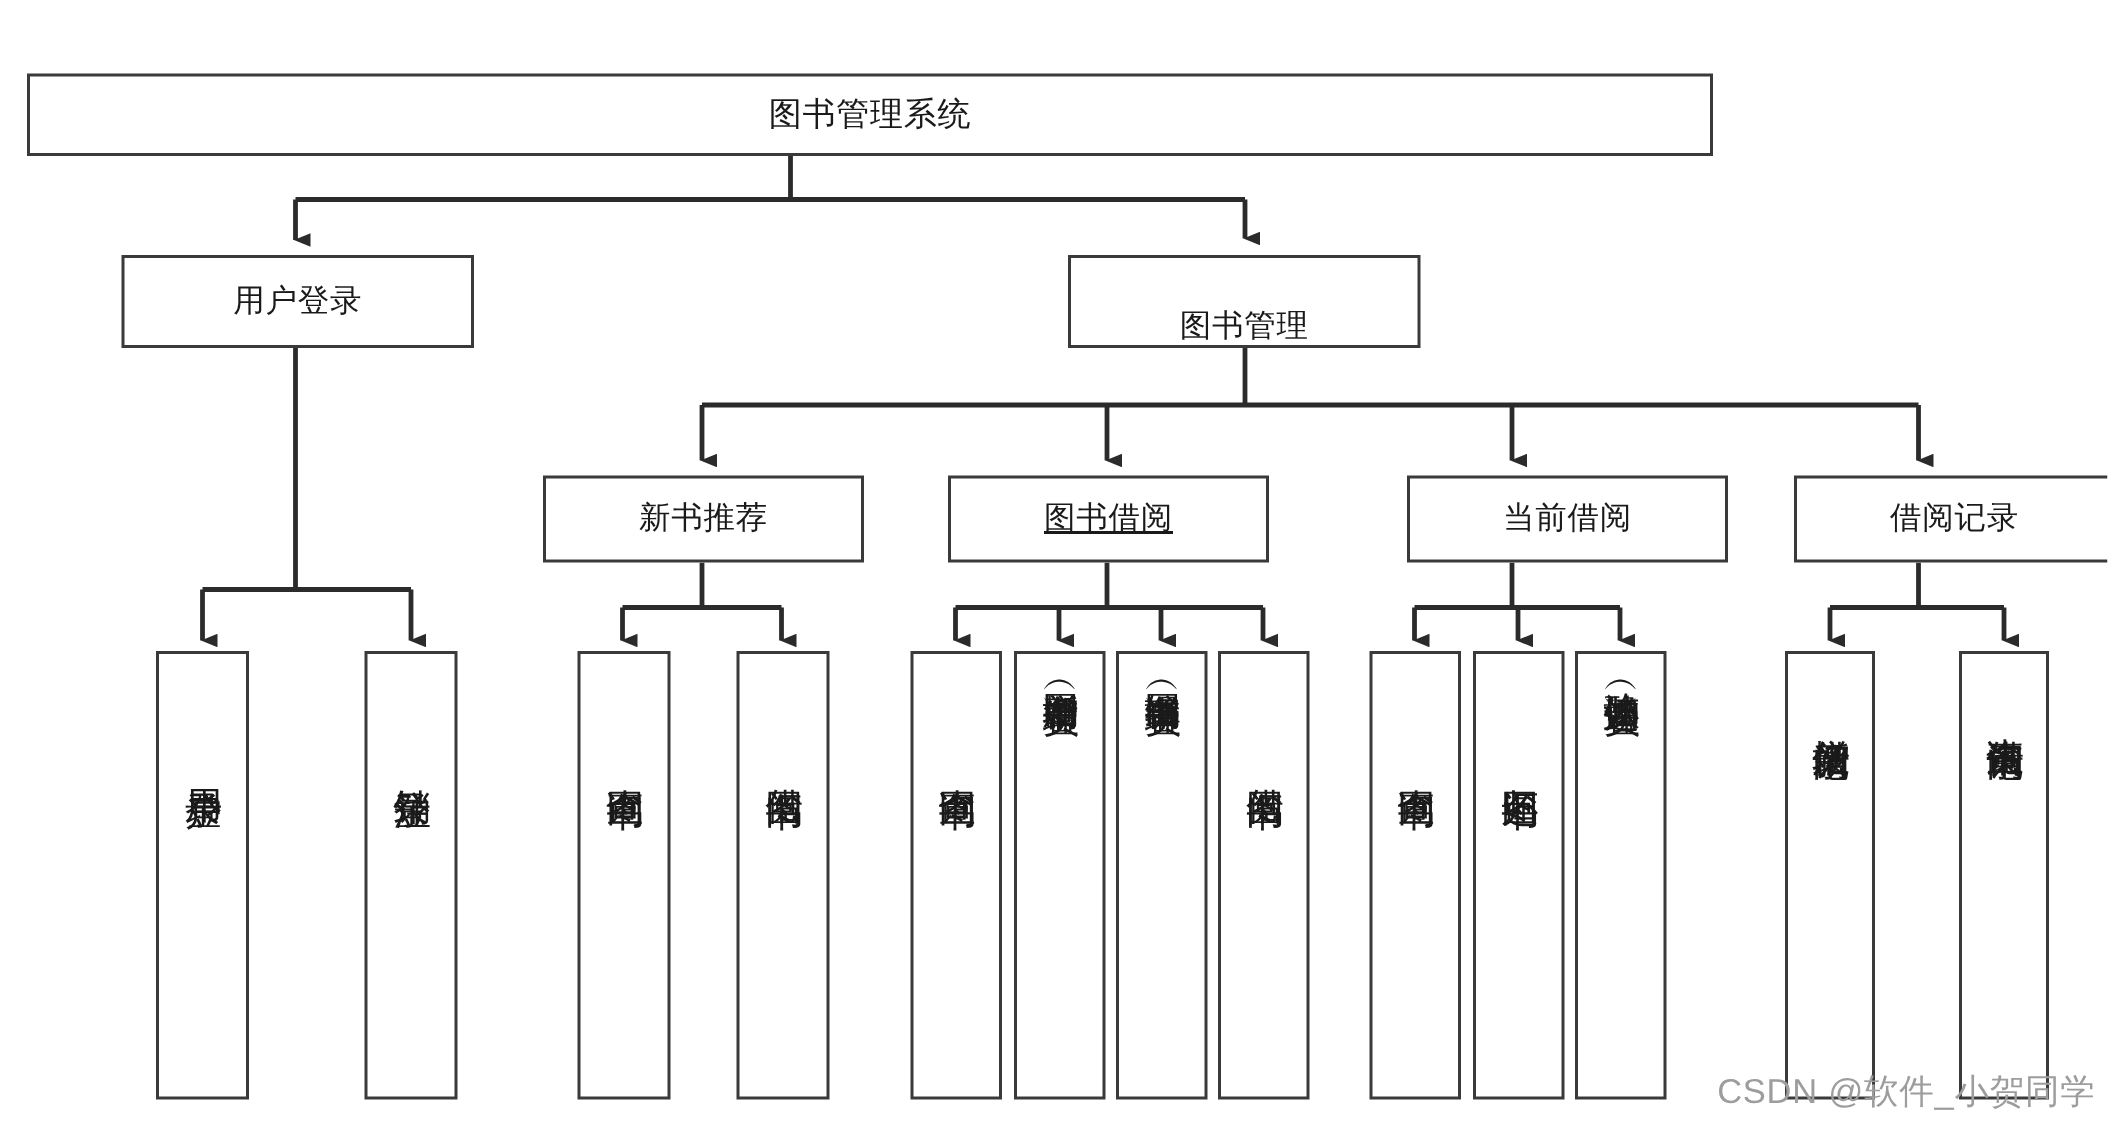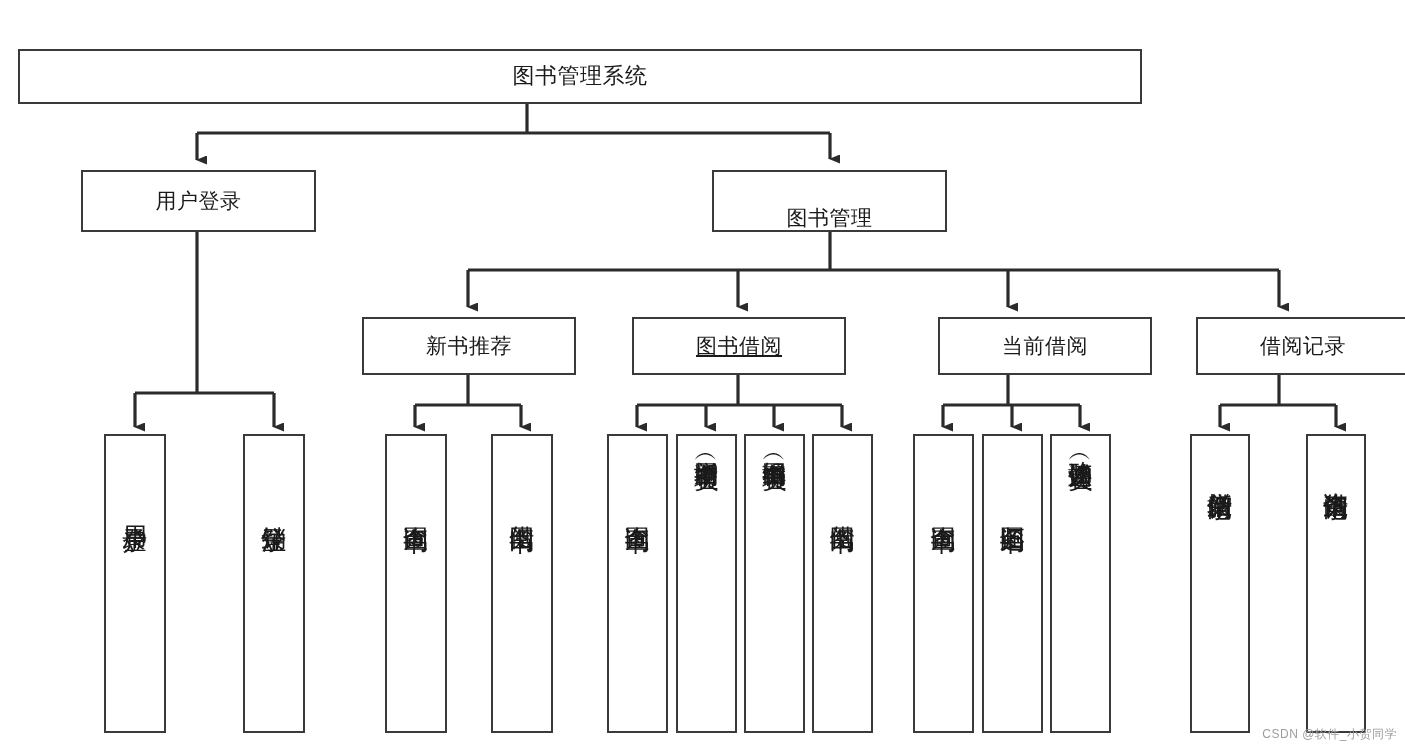--- a/index.html
+++ b/index.html
@@ -61,21 +61,21 @@
     letter-spacing: 1px;
     white-space: nowrap;
   }
   .node-vertical.compact .label {
     font-size: 24px;
   }
   #watermark {
     position: absolute;
     right: 8px;
     bottom: 4px;
-    font-size: 12px;
+    font-size: 23px;
     color: #9d9d9d;
     white-space: nowrap;
     letter-spacing: 0.5px;
   }
 </style>
 </head>
 <body>
 
 <div id="diagram-root">
 

